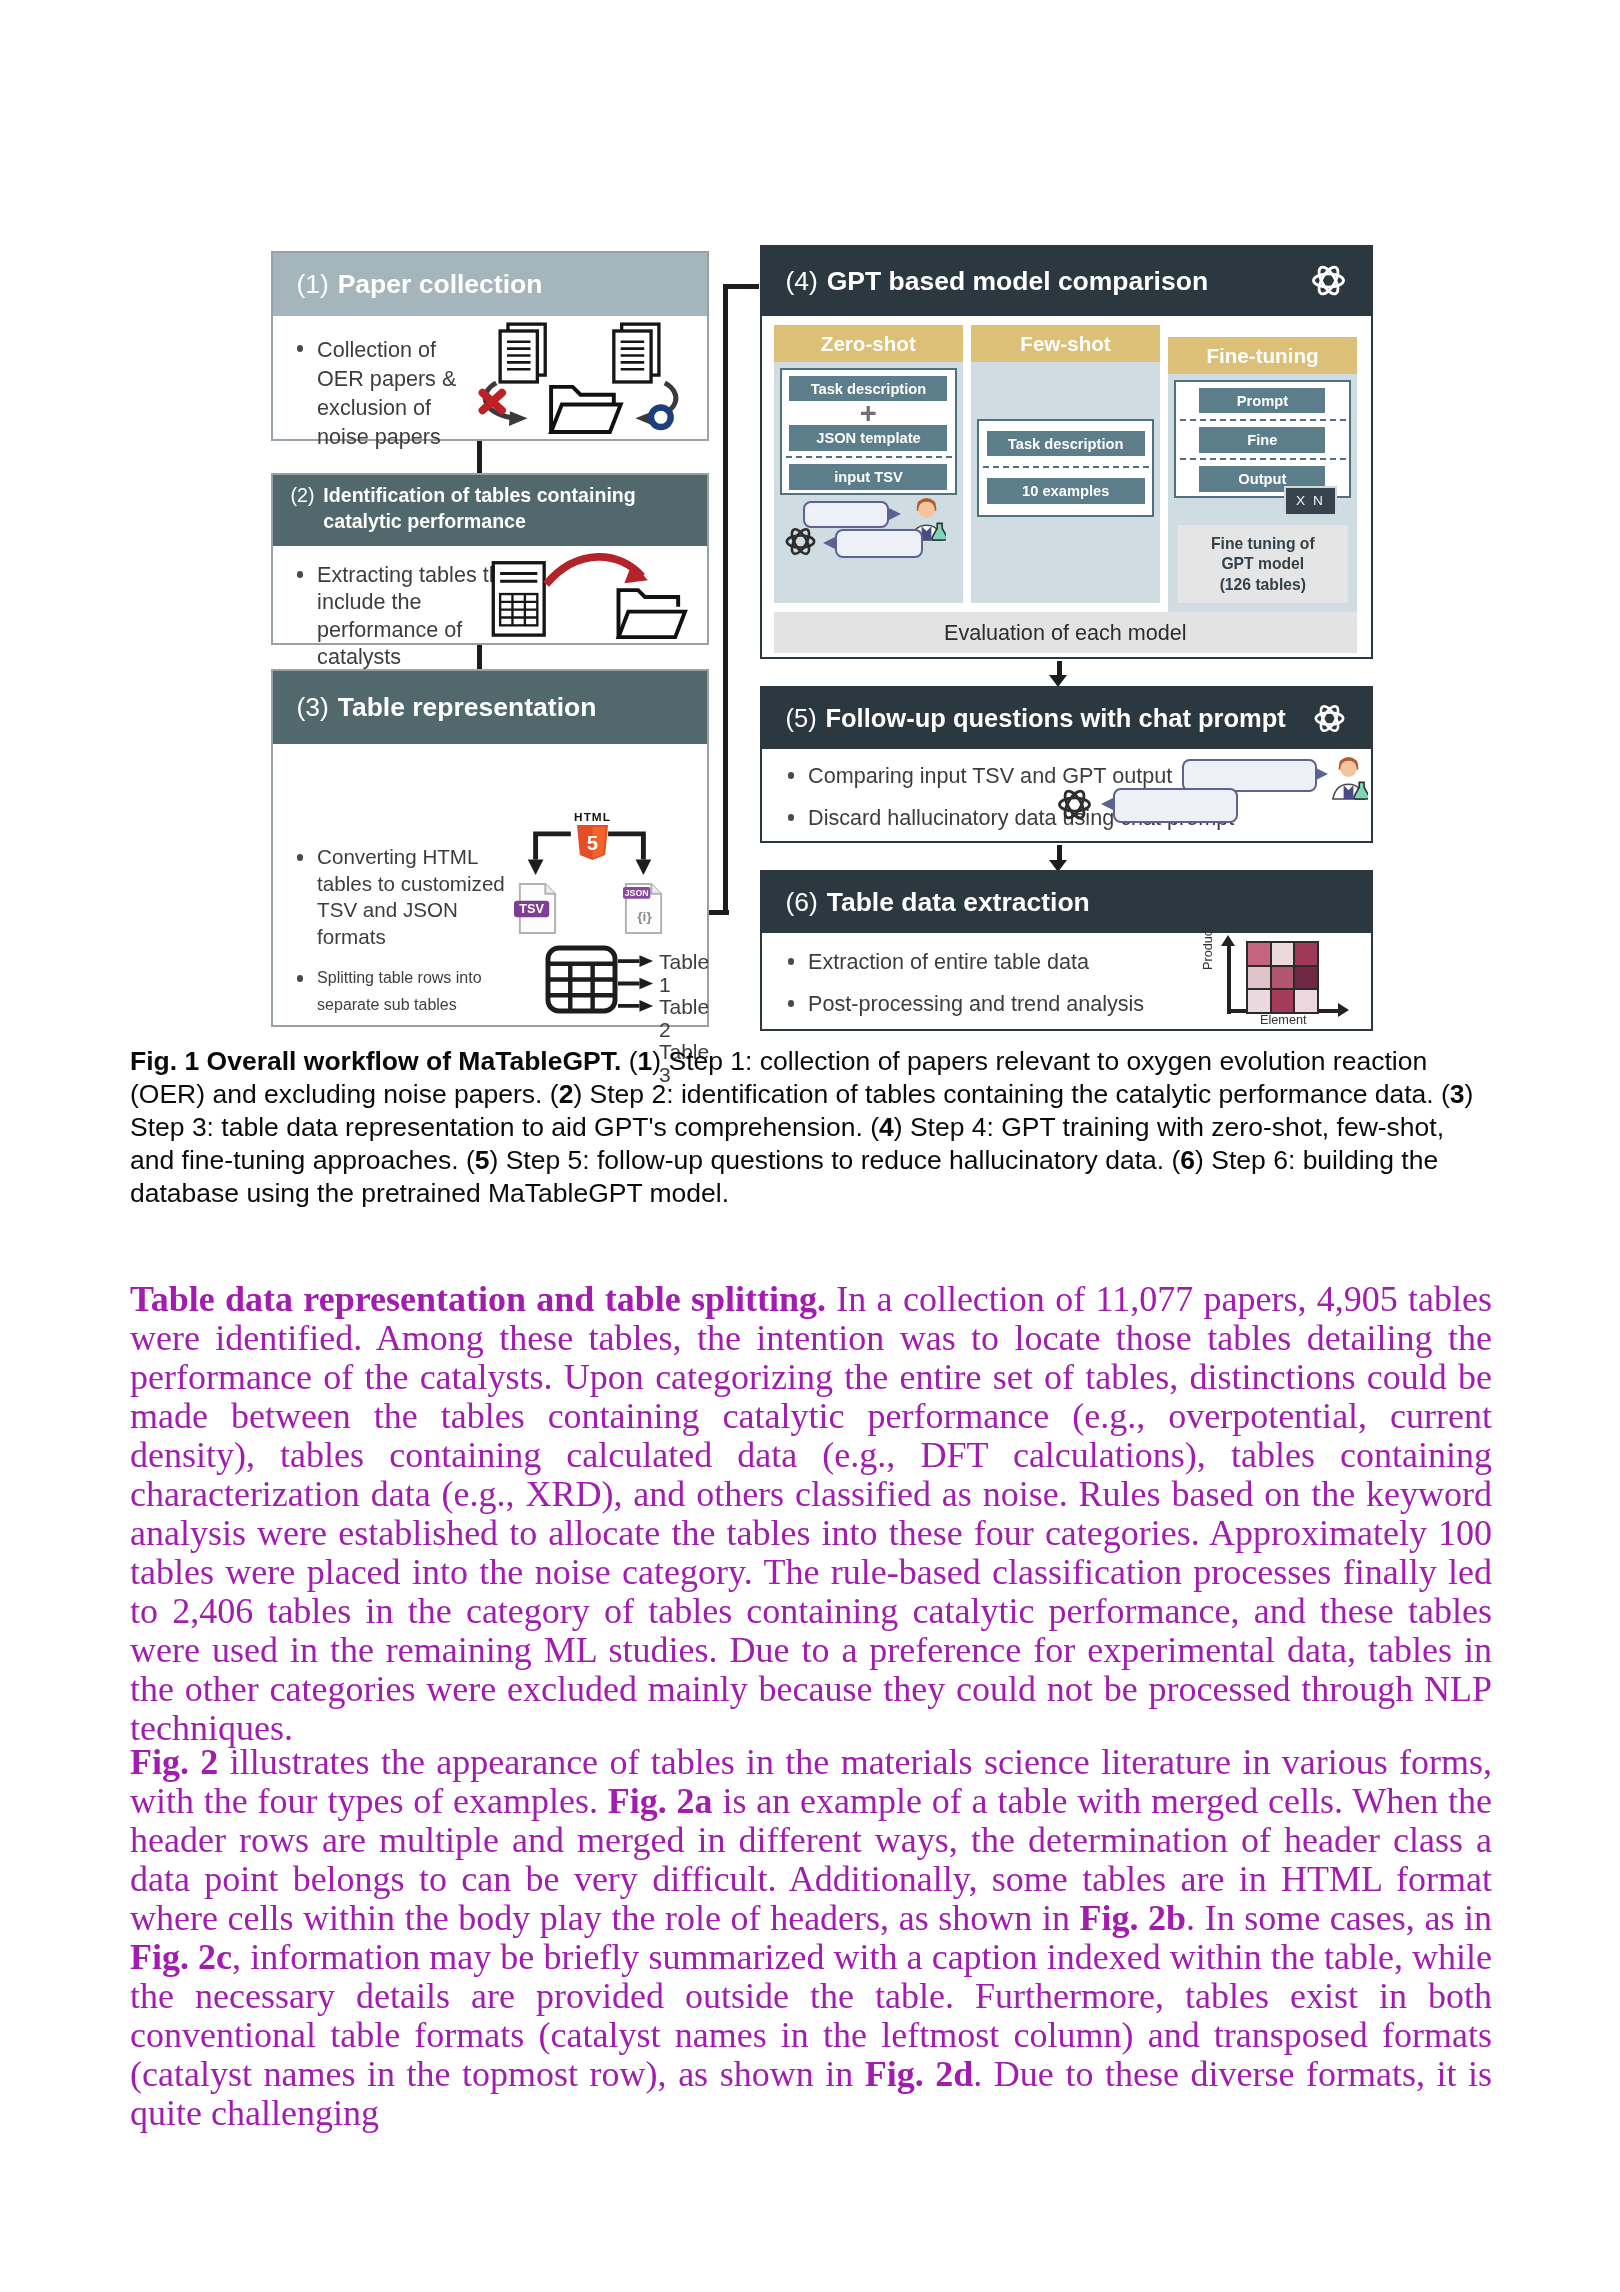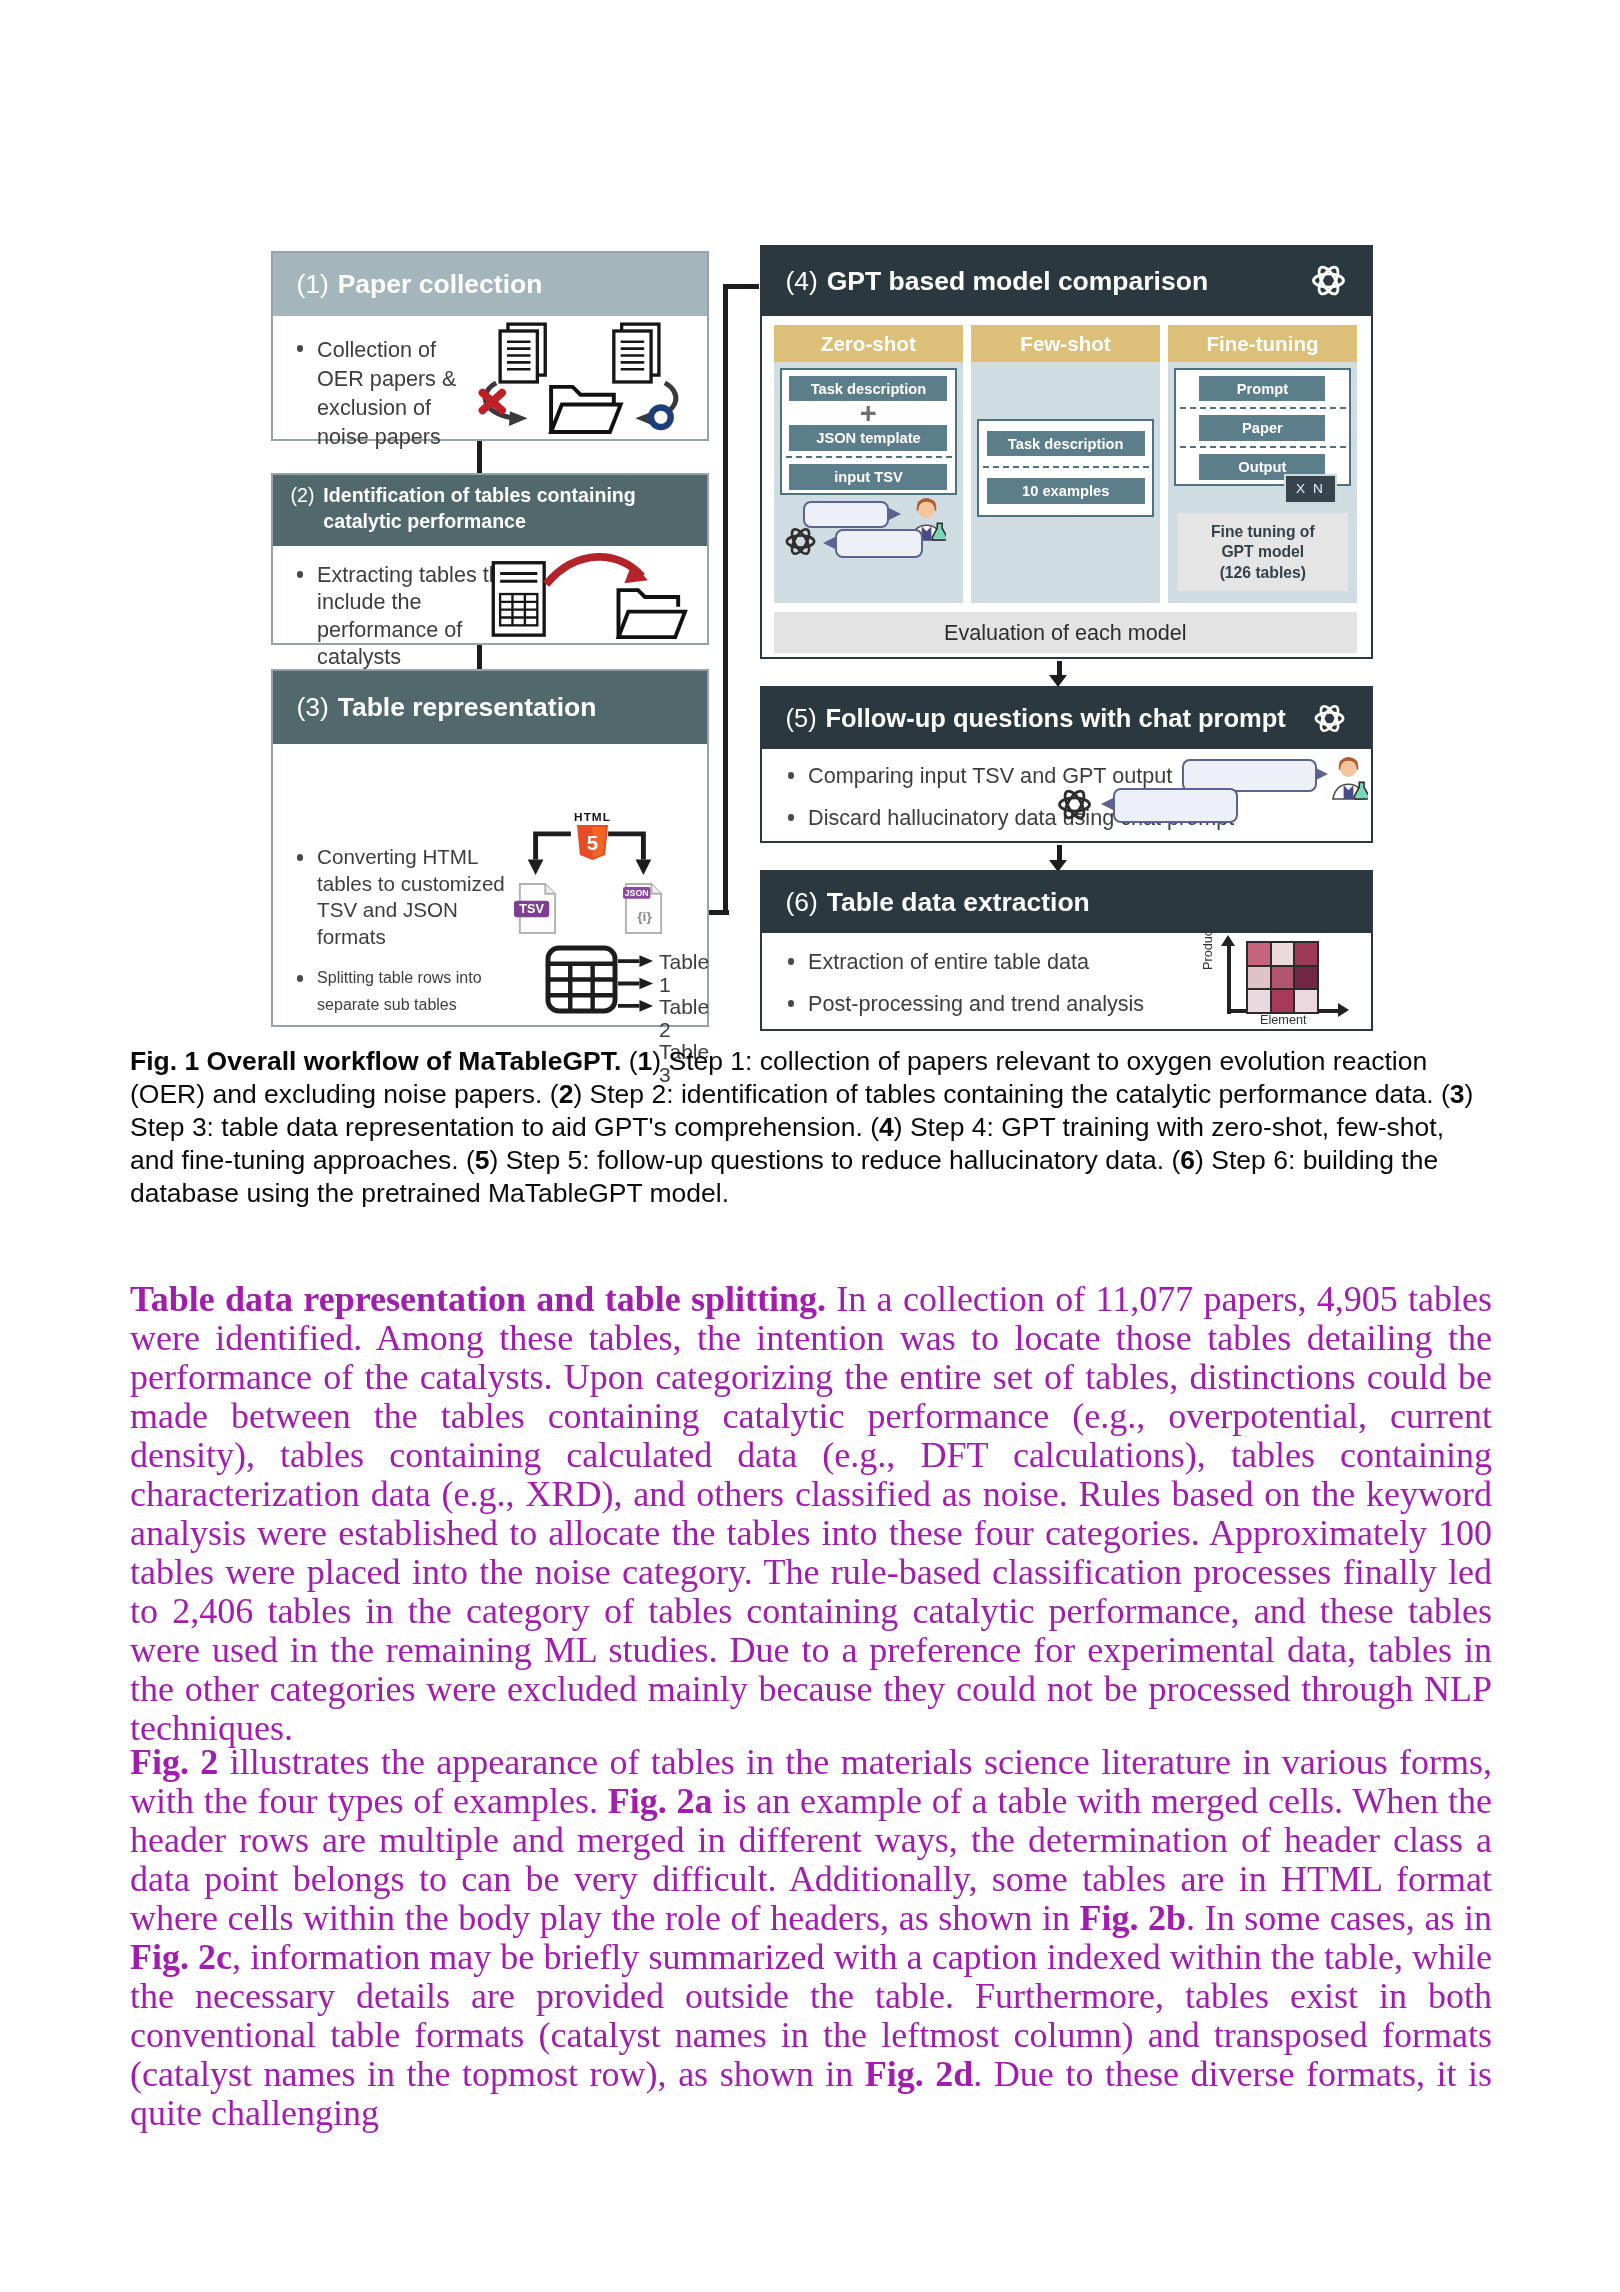--- a/index.html
+++ b/index.html
@@ -235,27 +235,27 @@
     <div class="colc" style="left:209px;top:78px;width:189px;height:278px;">
       <div class="colbg"></div>
       <div class="goldh">Few-shot</div>
       <div class="wbox" style="left:5.9px;top:94px;width:177px;height:98px;">
         <div class="tealbox" style="left:7.8px;top:9.8px;width:158px;height:25.5px;">Task description</div>
         <div class="dash" style="left:3.9px;top:45px;width:166px;"></div>
         <div class="tealbox" style="left:7.8px;top:57px;width:158px;height:25.5px;">10 examples</div>
       </div>
     </div>
 
-    <div class="colc" style="left:406px;top:78px;width:189px;height:278px;">
+    <div class="colc" style="left:406px;top:90px;width:189px;height:278px;">
       <div class="colbg"></div>
       <div class="goldh">Fine-tuning</div>
       <div class="wbox" style="left:5.9px;top:43px;width:177px;height:118px;">
         <div class="tealbox" style="left:23.5px;top:5.9px;width:126px;height:25.5px;">Prompt</div>
         <div class="dash" style="left:3.9px;top:37px;width:166px;"></div>
-        <div class="tealbox" style="left:23.5px;top:45px;width:126px;height:25.5px;">Paper</div>
+        <div class="tealbox" style="left:23.5px;top:45px;width:126px;height:25.5px;">Fine</div>
         <div class="dash" style="left:3.9px;top:76px;width:166px;"></div>
         <div class="tealbox" style="left:23.5px;top:84px;width:126px;height:25.5px;">Output</div>
       </div>
       <div class="xn" style="left:116px;top:149px;width:49px;height:25.5px;">X N</div>
       <div class="notebox" style="left:9.8px;top:188px;width:170px;height:78px;">
         <div>Fine tuning of</div>
         <div>GPT model</div>
         <div>(126 tables)</div>
       </div>
     </div>

